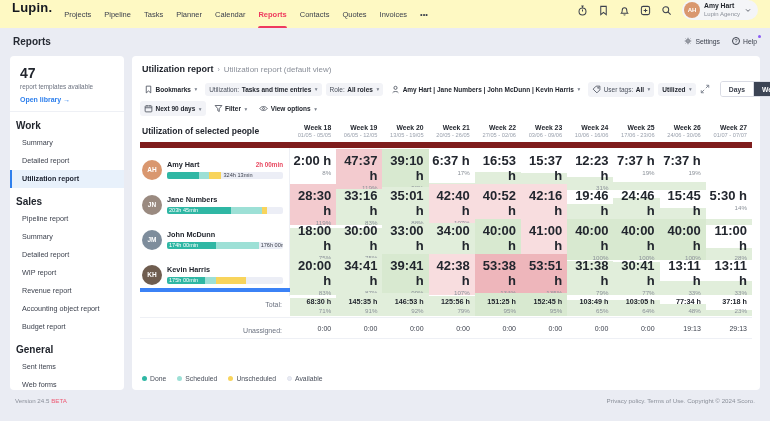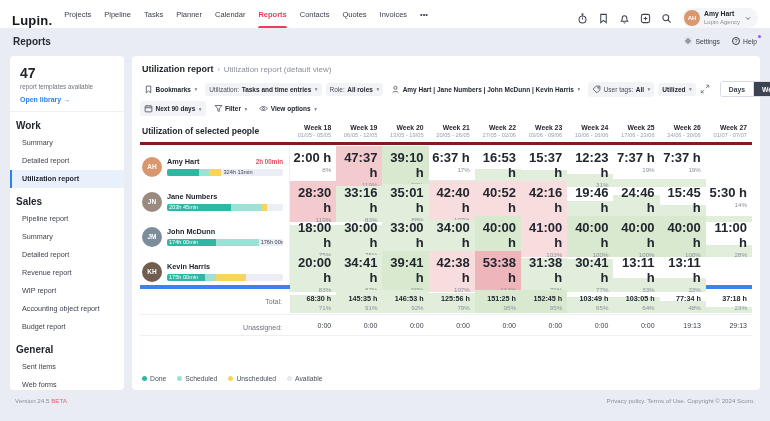--- a/index.html
+++ b/index.html
@@ -1,20 +1,20 @@
 <!DOCTYPE html>
 <html><head>
 <meta charset="utf-8">
 <style>
   *{box-sizing:border-box;margin:0;padding:0}
   html,body{width:770px;height:421px;overflow:hidden}
   body{font-family:"Liberation Sans",sans-serif;background:#eaecf3;color:#22262e}
   svg{display:block}
   
-  .topnav{height:28px;background:#ffffff;display:flex;align-items:flex-end;gap:12px;padding:0 12px}
+  .topnav{height:28px;background:#fef9c3;display:flex;align-items:flex-start;gap:12px;padding:0 12px}
   .logo{font-size:13px;font-weight:800;letter-spacing:.2px;color:#15181f}
   .nav-items{display:flex;gap:13px;height:100%}
   .nav-item{font-size:7.5px;color:#3c414d;display:flex;align-items:center;height:100%;position:relative;cursor:pointer}
   .nav-item.active{color:#ee3a5e;font-weight:bold}
   .nav-item.active::after{content:"";position:absolute;left:0;right:0;bottom:0;height:2px;background:#ee3a5e;border-radius:2px 2px 0 0}
   .tn-right{margin-left:auto;display:flex;align-items:center;gap:10px}
   .tn-right svg{stroke:#3c414d}
   .user{display:flex;align-items:center;gap:4px;background:#f4f5f8;border-radius:12px;padding:2px 6px 2px 2px}
   .avatar{border-radius:50%;color:#fff;font-weight:bold;display:flex;align-items:center;justify-content:center;flex:none}
   .user .avatar{width:16px;height:16px;font-size:6px}
@@ -53,21 +53,21 @@
   .caret{font-size:5.5px;color:#7a808c;margin-left:1px}
   .expand-btn{margin-left:auto;cursor:pointer}
   .expand-btn svg{stroke:#7a808c}
   .toggle{display:flex;border:1px solid #d9dbe4;border-radius:3px;overflow:hidden;margin-left:6px;flex:none}
   .tg{padding:3.5px 8px;font-size:6.8px;font-weight:bold;color:#3c414d;background:#fff;cursor:pointer;border-left:1px solid #d9dbe4}
   .tg:first-child{border-left:none}
   .tg.active{background:#3c4454;color:#fff}
   
   .table{flex:1;display:flex;flex-direction:column;padding:0 8px;min-height:0;margin-top:2px}
   .t-grid{display:grid;grid-template-columns:150px repeat(10,1fr)}
-  .t-head{border-bottom:3px solid #7f1d1d}
+  .t-head{border-bottom:6px solid #7f1d1d}
   .t-title{font-size:8.5px;font-weight:bold;align-self:center;padding-left:2px}
   .wk{text-align:right;padding:4px 5px 4px 0}
   .wk-label{font-size:6.8px;font-weight:bold}
   .wk-dates{font-size:5.7px;color:#9aa1ad;margin-top:1px}
   .p-row{height:35px}
   .name-cell{display:flex;gap:5px;align-items:center;border-right:1px solid #eef0f5;padding:3px 6px 3px 2px;min-width:0}
   .p-row .avatar{width:20px;height:20px;font-size:6.5px}
   .p-info{flex:1;min-width:0}
   .p-name-row{display:flex;justify-content:space-between;align-items:baseline;font-size:7.3px;font-weight:bold}
   .p-alert{color:#e8475f;font-size:6.3px}
@@ -183,22 +183,22 @@
     </div>
     <div id="side-sections">
         <div class="side-sec-title">Work</div>
         <div class="side-item">Summary</div>
         <div class="side-item">Detailed report</div>
         <div class="side-item active">Utilization report</div>
         <div class="side-sec-title">Sales</div>
         <div class="side-item">Pipeline report</div>
         <div class="side-item">Summary</div>
         <div class="side-item">Detailed report</div>
+        <div class="side-item">WIP report</div>
         <div class="side-item">Revenue report</div>
-        <div class="side-item">WIP report</div>
         <div class="side-item">Accounting object report</div>
         <div class="side-item">Budget report</div>
         <div class="side-sec-title">General</div>
         <div class="side-item">Sent items</div>
         <div class="side-item">Web forms</div>
       </div>
   </div>
 
   <div class="main">
     <div class="breadcrumb">
@@ -564,20 +564,25 @@
               <div class="fill" style="top: 1px; background: rgb(248, 221, 223);"></div>
               <div class="hours">42:38 h</div>
               <div class="pct">107%</div>
             </div>
             <div class="cell">
               <div class="fill" style="top: 1px; background: rgb(238, 182, 187);"></div>
               <div class="hours">53:38 h</div>
               <div class="pct">134%</div>
             </div>
             <div class="cell">
+              <div class="fill" style="top: 1px; background: rgb(238, 182, 187);"></div>
+              <div class="hours">53:51 h</div>
+              <div class="pct">135%</div>
+            </div>
+            <div class="cell">
               <div class="fill" style="height: 79%; background: rgb(225, 238, 219);"></div>
               <div class="hours">31:38 h</div>
               <div class="pct">79%</div>
             </div>
             <div class="cell">
               <div class="fill" style="height: 77%; background: rgb(225, 238, 219);"></div>
               <div class="hours">30:41 h</div>
               <div class="pct">77%</div>
             </div>
             <div class="cell">

